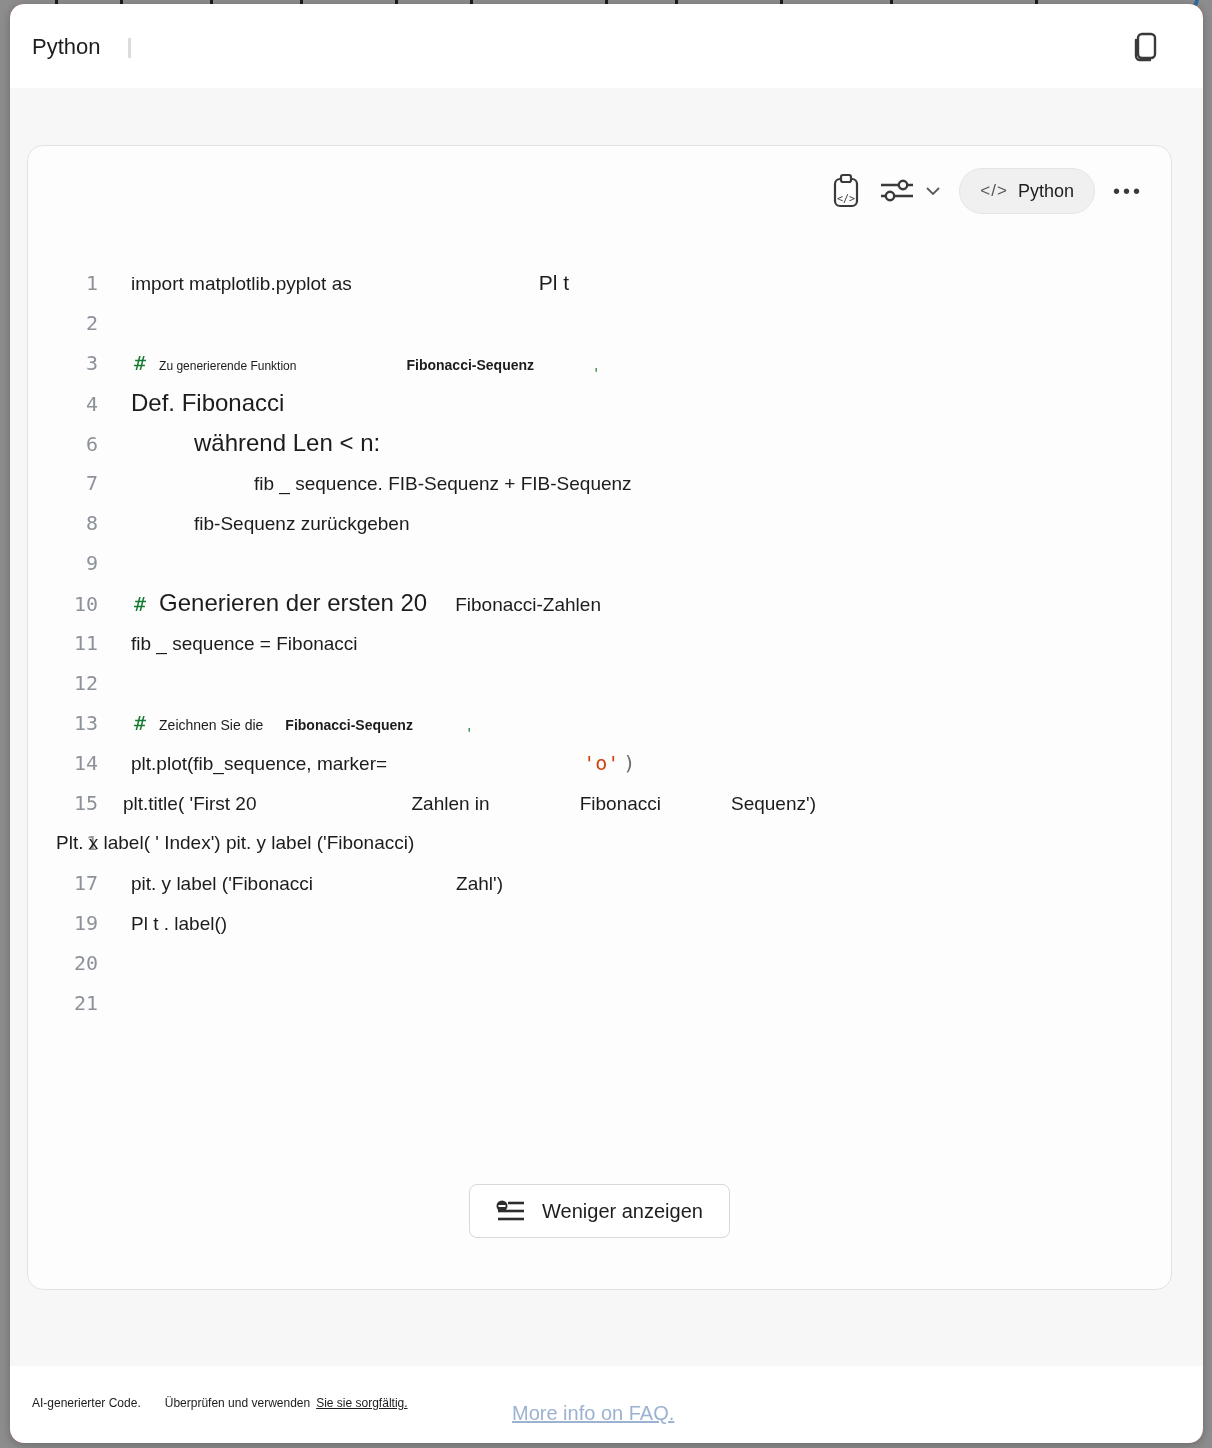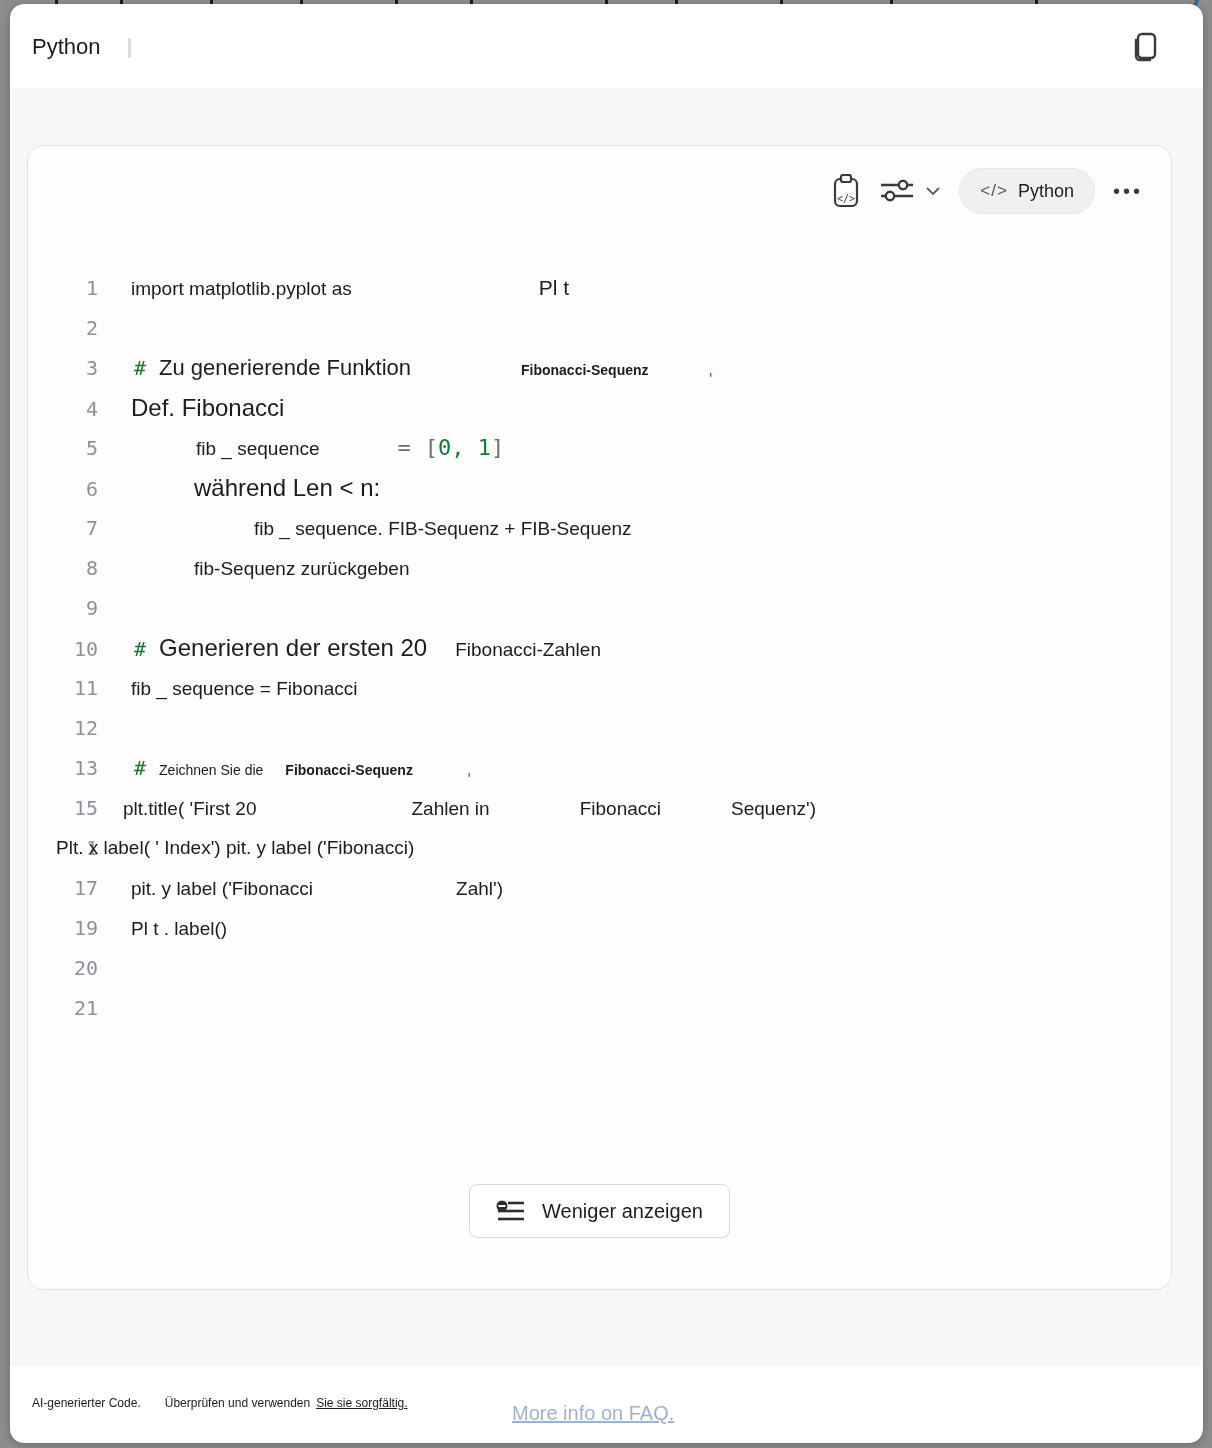--- a/index.html
+++ b/index.html
@@ -32,29 +32,29 @@
   .card-toolbar{position:absolute;top:22px;right:28px;display:flex;align-items:center;gap:18px;}
   .tb-btn{background:none;border:none;padding:0;cursor:pointer;display:flex;align-items:center;gap:6px;color:#3a3a3a;}
   .lang-pill{
     display:flex;align-items:center;gap:10px;background:#f0f0f0;border:1px solid #e4e4e4;
     border-radius:23px;height:44px;padding:0 20px;font-size:18px;color:#1d1d1d;cursor:pointer;
   }
   .pill-glyph{font-size:17px;color:#555;letter-spacing:1px;}
   .dots{font-size:20px;letter-spacing:3px;color:#3a3a3a;}
 
   .code-area{padding-top:125px;}
-  .code-row{position:relative;height:40px;line-height:34px;white-space:nowrap;}
+  .code-row{position:relative;height:40px;line-height:24px;white-space:nowrap;}
   .ln{display:inline-block;width:70px;text-align:right;font-family:"DejaVu Sans Mono",monospace;
       font-size:20px;color:#8d9199;vertical-align:baseline;}
   .code-content{margin-left:33px;}
   .code-row.overlap .code-content{position:absolute;left:28px;top:0;margin-left:0;}
   .seg{display:inline-block;vertical-align:baseline;}
 
   .s-d   {font-size:19px;color:#1c1c1c;}
-  .s-d18 {font-size:22px;color:#1c1c1c;}
+  .s-d18 {font-size:12px;color:#1c1c1c;}
   .s-d21 {font-size:21px;color:#1c1c1c;}
   .s-big {font-size:24px;color:#1c1c1c;}
   .s-sm  {font-size:14px;color:#1c1c1c;}
   .s-smb {font-size:14px;color:#1c1c1c;font-weight:700;}
   .s-hash{font-family:"DejaVu Sans Mono",monospace;font-size:20px;color:#167a33;}
   .s-mg  {font-family:"DejaVu Sans Mono",monospace;font-size:22px;color:#6d6d6d;}
   .s-mgr {font-family:"DejaVu Sans Mono",monospace;font-size:22px;color:#167a33;}
   .s-mo  {font-family:"DejaVu Sans Mono",monospace;font-size:20px;color:#d1420b;}
   .s-mog {font-family:"DejaVu Sans Mono",monospace;font-size:20px;color:#6d6d6d;}
   .s-mblue  {font-family:"DejaVu Sans Mono",monospace;font-size:26px;color:#2d6389;}
@@ -138,29 +138,29 @@
           <span class="dots">•••</span>
         </button>
       </div>
 
       <div class="code-area">
         <div>
             <div class="code-row"><span class="ln">1</span><span class="code-content"><span class="seg s-d">import matplotlib.pyplot as</span><span class="seg s-d21" style="margin-left: 187px;">Pl t</span></span></div>
             <div class="code-row"><span class="ln">2</span><span class="code-content"></span></div>
             <div class="code-row"><span class="ln">3</span><span class="code-content"><span class="seg s-hash" style="margin-left: 3px;">#</span><span class="seg s-d18" style="margin-left: 13px;">Zu generierende Funktion</span><span class="seg s-smb" style="margin-left: 110px;">Fibonacci-Sequenz</span><span class="seg s-tick" style="margin-left: 58px;">'</span></span></div>
             <div class="code-row"><span class="ln">4</span><span class="code-content"><span class="seg s-big">Def. Fibonacci</span></span></div>
-            <div class="code-row"><span class="ln">5</span><span class="code-content"><span class="seg s-d" style="margin-left: 65px;">fib _ sequence</span><span class="seg s-mg" style="margin-left: 78px;">=</span><span class="seg s-mg" style="margin-left: 14px;">[</span><span class="seg s-mgr">0, 1</span><span class="seg s-mg">]</span></span></div>
             <div class="code-row"><span class="ln">6</span><span class="code-content"><span class="seg s-big" style="margin-left: 63px;">während Len &lt; n:</span></span></div>
             <div class="code-row"><span class="ln">7</span><span class="code-content"><span class="seg s-d" style="margin-left: 123px;">fib _ sequence. FIB-Sequenz + FIB-Sequenz</span></span></div>
             <div class="code-row"><span class="ln">8</span><span class="code-content"><span class="seg s-d" style="margin-left: 63px;">fib-Sequenz zurückgeben</span></span></div>
             <div class="code-row"><span class="ln">9</span><span class="code-content"></span></div>
             <div class="code-row"><span class="ln">10</span><span class="code-content"><span class="seg s-hash" style="margin-left: 3px;">#</span><span class="seg s-big" style="margin-left: 13px;">Generieren der ersten 20</span><span class="seg s-d" style="margin-left: 28px;">Fibonacci-Zahlen</span></span></div>
             <div class="code-row"><span class="ln">11</span><span class="code-content"><span class="seg s-d">fib _ sequence = Fibonacci</span></span></div>
             <div class="code-row"><span class="ln">12</span><span class="code-content"></span></div>
             <div class="code-row"><span class="ln">13</span><span class="code-content"><span class="seg s-hash" style="margin-left: 3px;">#</span><span class="seg s-sm" style="margin-left: 13px;">Zeichnen Sie die</span><span class="seg s-smb" style="margin-left: 22px;">Fibonacci-Sequenz</span><span class="seg s-tick" style="margin-left: 52px;">'</span></span></div>
+            <div class="code-row"><span class="ln">14</span><span class="code-content"><span class="seg s-d">plt.plot(fib_sequence, marker=</span><span class="seg s-mo" style="margin-left: 196px;">'o'</span><span class="seg s-mog" style="margin-left: 4px;">)</span></span></div>
             <div class="code-row"><span class="ln">15</span><span class="code-content"><span class="seg s-d" style="margin-left: -8px;">plt.title( 'First 20</span><span class="seg s-d" style="margin-left: 155px;">Zahlen in</span><span class="seg s-d" style="margin-left: 90px;">Fibonacci</span><span class="seg s-d" style="margin-left: 70px;">Sequenz')</span></span></div>
             <div class="code-row overlap"><span class="ln">1</span><span class="code-content"><span class="seg s-d">Plt. x label( ' Index') pit. y label ('Fibonacci)</span></span></div>
             <div class="code-row"><span class="ln">17</span><span class="code-content"><span class="seg s-d">pit. y label ('Fibonacci</span><span class="seg s-d" style="margin-left: 143px;">Zahl')</span></span></div>
             <div class="code-row"><span class="ln">19</span><span class="code-content"><span class="seg s-d">Pl t . label()</span></span></div>
             <div class="code-row"><span class="ln">20</span><span class="code-content"></span></div>
             <div class="code-row"><span class="ln">21</span><span class="code-content"></span></div>
           </div>
       </div>
 
       <div class="show-less-wrap">

